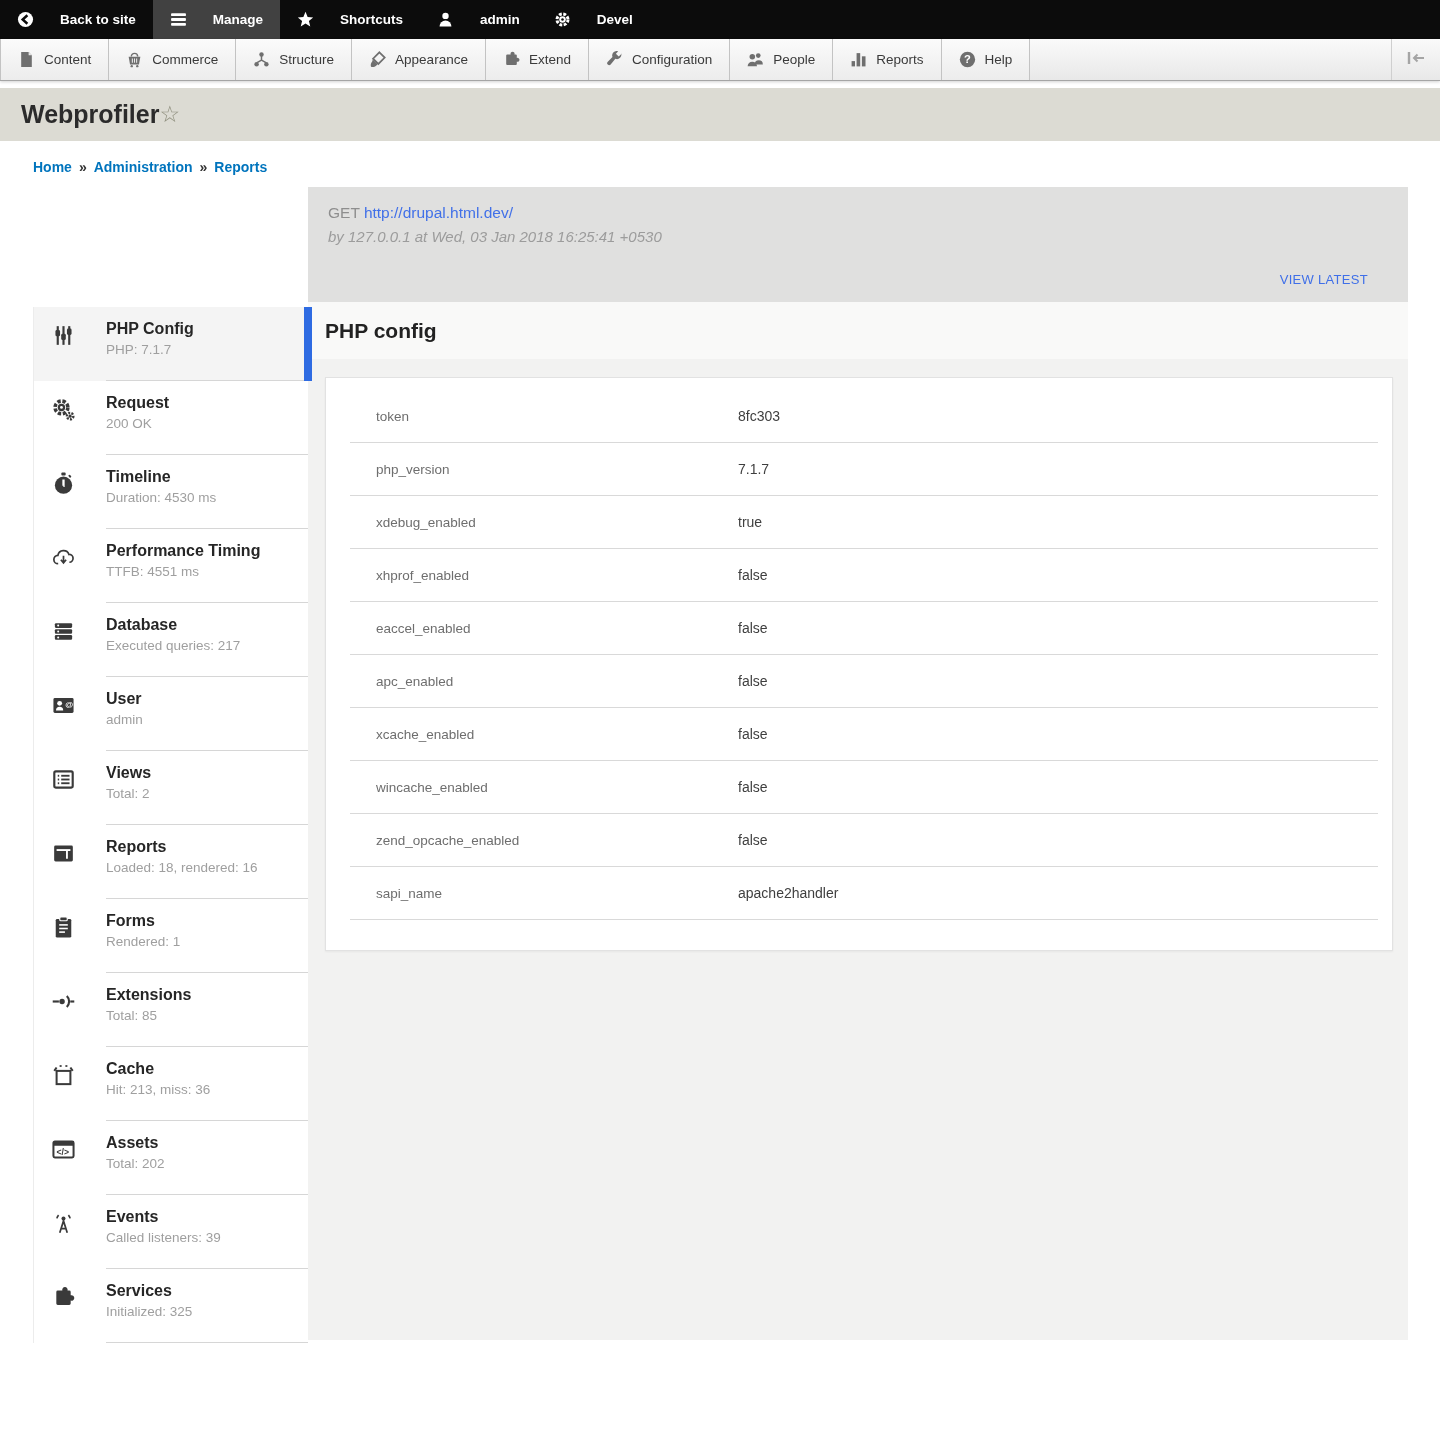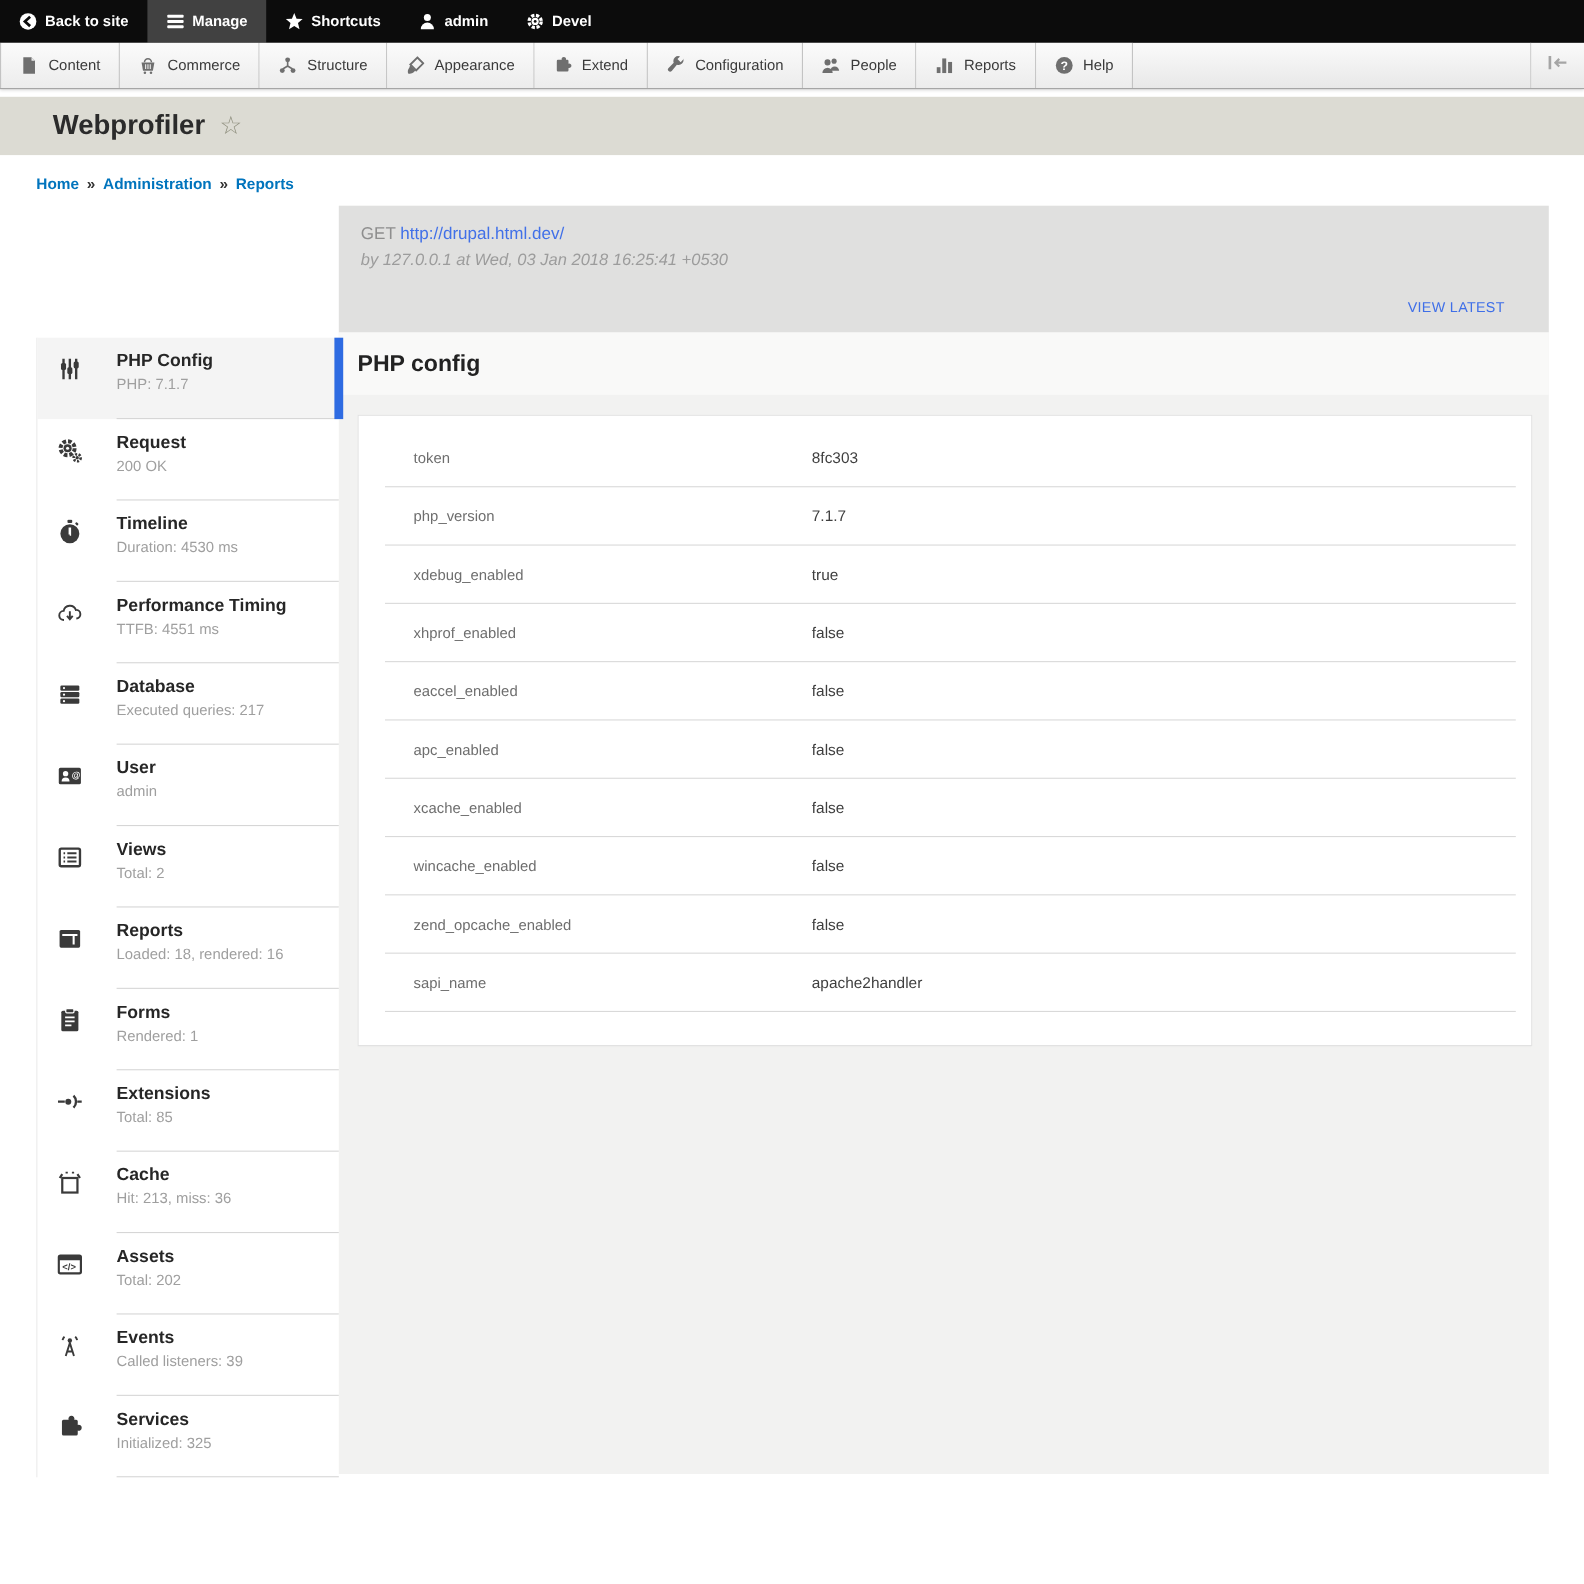--- a/index.html
+++ b/index.html
@@ -1,41 +1,41 @@
 <!DOCTYPE html>
 <html><head>
 <meta charset="utf-8">
 <style>
   * { margin:0; padding:0; box-sizing:border-box; }
   html,body { width:1440px; background:#fff; font-family:"Liberation Sans", sans-serif; }
   body { height:1440px; overflow:hidden; }
 
   
   .admin-bar { height:39px; background:#0c0c0c; display:flex; align-items:stretch; }
-  .admin-item { display:flex; align-items:center; gap:7px; padding:0 17px; color:#fff;
+  .admin-item { display:flex; align-items:center; gap:26px; padding:0 17px; color:#fff;
                 font-size:13.5px; font-weight:bold; cursor:pointer; }
   .admin-item.active { background:#414141; }
   .admin-item .icon { display:inline-flex; width:17px; height:17px; }
   .admin-item .icon svg { width:100%; height:100%; }
 
   
   .tray { height:42px; background:linear-gradient(#fafafa,#e8e8e8); border-bottom:1px solid #a5a5a5;
           display:flex; align-items:stretch; box-shadow:0 1px 3px rgba(0,0,0,.18); position:relative; }
   .tray-tab { display:flex; align-items:center; gap:9px; padding:0 17px; font-size:13.5px; color:#3a3a3a;
               border-right:1px solid #c3c3c3; cursor:pointer; background:linear-gradient(#fbfbfb,#ececec);justify-content:center; }
   .tray-tab:first-child { border-left:1px solid #c3c3c3; }
   .tray-tab .icon { display:inline-flex; width:17px; height:17px; color:#6f6f6f; }
   .tray-tab .icon svg { width:100%; height:100%; }
   .tray-collapse { margin-left:auto; display:flex; align-items:center; padding:0 15px;
                    border-left:1px solid #cfcfcf; cursor:pointer; }
   .tray-collapse svg { width:18px; height:14px; }
 
   
   .title-band { margin-top:7px; height:53px; background:#dcdbd3; display:flex; align-items:center;
-                padding:0 48px; gap:13px; }
+                padding:0 21px; }
   .title-band h1 { font-size:25px; font-weight:bold; color:#2b2b2b; }
   .fav-star { color:#90907f; font-size:23px; line-height:23px; cursor:pointer; }
 
   
   .breadcrumb { padding:18px 33px 0 33px; font-size:14px; color:#3a3a3a; }
   .breadcrumb a { color:#0074bd; text-decoration:none; font-weight:bold; cursor:pointer; }
   .crumb-sep { margin:0 7px; color:#333; font-weight:bold; }
 
   
   .profiler { margin-top:12px; }

